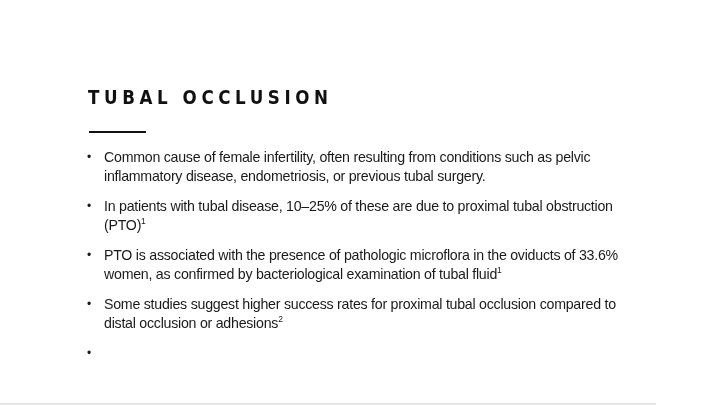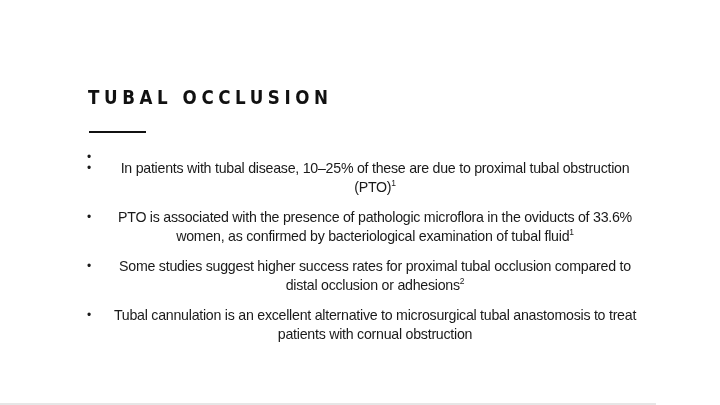--- a/index.html
+++ b/index.html
@@ -1,21 +1,21 @@
 <!DOCTYPE html>
 <html><head>
   <meta charset="utf-8">
   <style>
     html, body { margin: 0; padding: 0; }
     body {
       width: 720px; height: 405px; background: #ffffff; overflow: hidden;
       font-family: "Liberation Sans", sans-serif; color: #1a1a1a;
       position: relative;
     }
-    .slide { position: absolute; left: 0; top: 0; width: 656px; height: 403px; background: #fff; border-bottom: 2px solid #e6e6e6; text-align: center; }
+    .slide { position: absolute; left: 0; top: 0; width: 656px; height: 403px; background: #fff; border-bottom: 2px solid #e6e6e6; }
     .title {
       position: absolute; left: 88px; top: 86px;
       font-family: "DejaVu Sans", sans-serif;
       font-weight: bold; font-size: 19px; letter-spacing: 5.2px;
       color: #111; margin: 0; line-height: 22px; white-space: nowrap;
       transform: scaleX(0.88); transform-origin: left center;
     }
     .rule { position: absolute; left: 89px; top: 131px; width: 57px; height: 2px; background: #111; }
     .bullets { position: absolute; left: 86px; top: 148px; width: 560px; margin: 0; padding: 0; list-style: none; }
     .bullet { position: relative; padding-left: 18px; font-size: 14.2px; line-height: 19px; margin-bottom: 11px; color: #1a1a1a; letter-spacing: -0.25px; }
@@ -24,32 +24,32 @@
   </style>
 </head>
 <body>
 
 <div class="slide">
   <h1 class="title">TUBAL OCCLUSION</h1>
   <div class="rule"></div>
   <ul class="bullets">
     <li class="bullet">
       <span class="dot">•</span>
-      <sup></sup>
+      <span>Common cause of female infertility, often resulting from conditions such as pelvic inflammatory disease, endometriosis, or previous tubal surgery.</span><sup></sup>
     </li>
     <li class="bullet">
       <span class="dot">•</span>
       <span>In patients with tubal disease, 10–25% of these are due to proximal tubal obstruction (PTO)</span><sup>1</sup>
     </li>
     <li class="bullet">
       <span class="dot">•</span>
       <span>PTO is associated with the presence of pathologic microflora in the oviducts of 33.6% women, as confirmed by bacteriological examination of tubal fluid</span><sup>1</sup>
     </li>
     <li class="bullet">
       <span class="dot">•</span>
       <span>Some studies suggest higher success rates for proximal tubal occlusion compared to distal occlusion or adhesions</span><sup>2</sup>
     </li>
     <li class="bullet">
       <span class="dot">•</span>
-      <span>Tubal cannulation is an excellent alternative to microsurgical tubal anastomosis to treat patients with cornual obstruction</span><sup></sup>
+      <sup></sup>
     </li>
   </ul>
 </div>
 
 </body></html>

